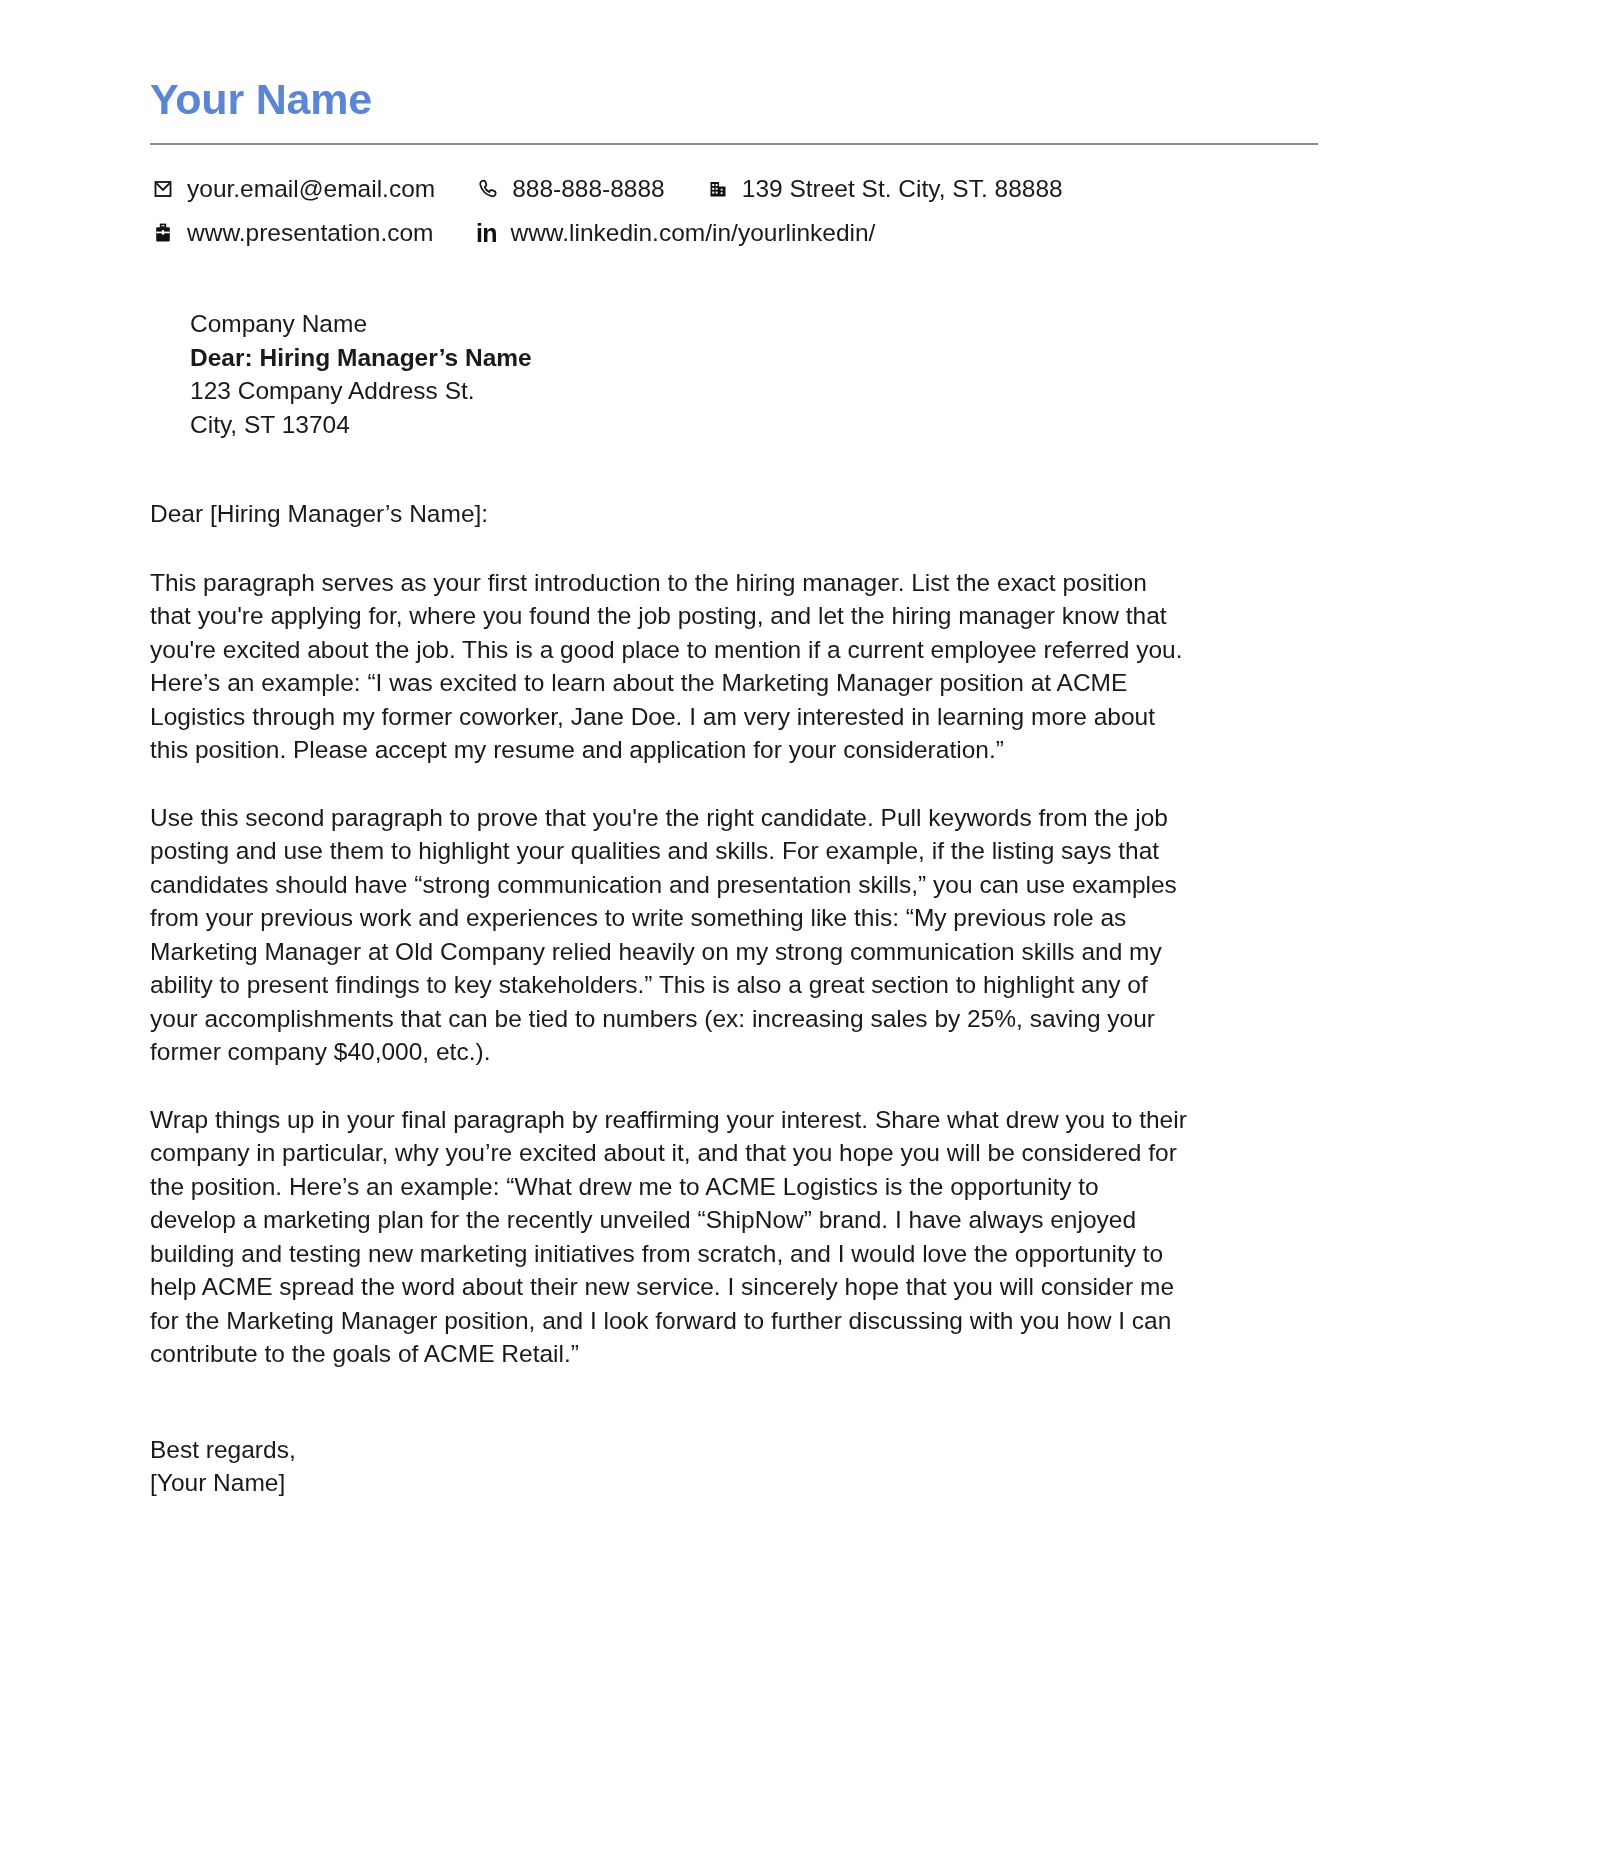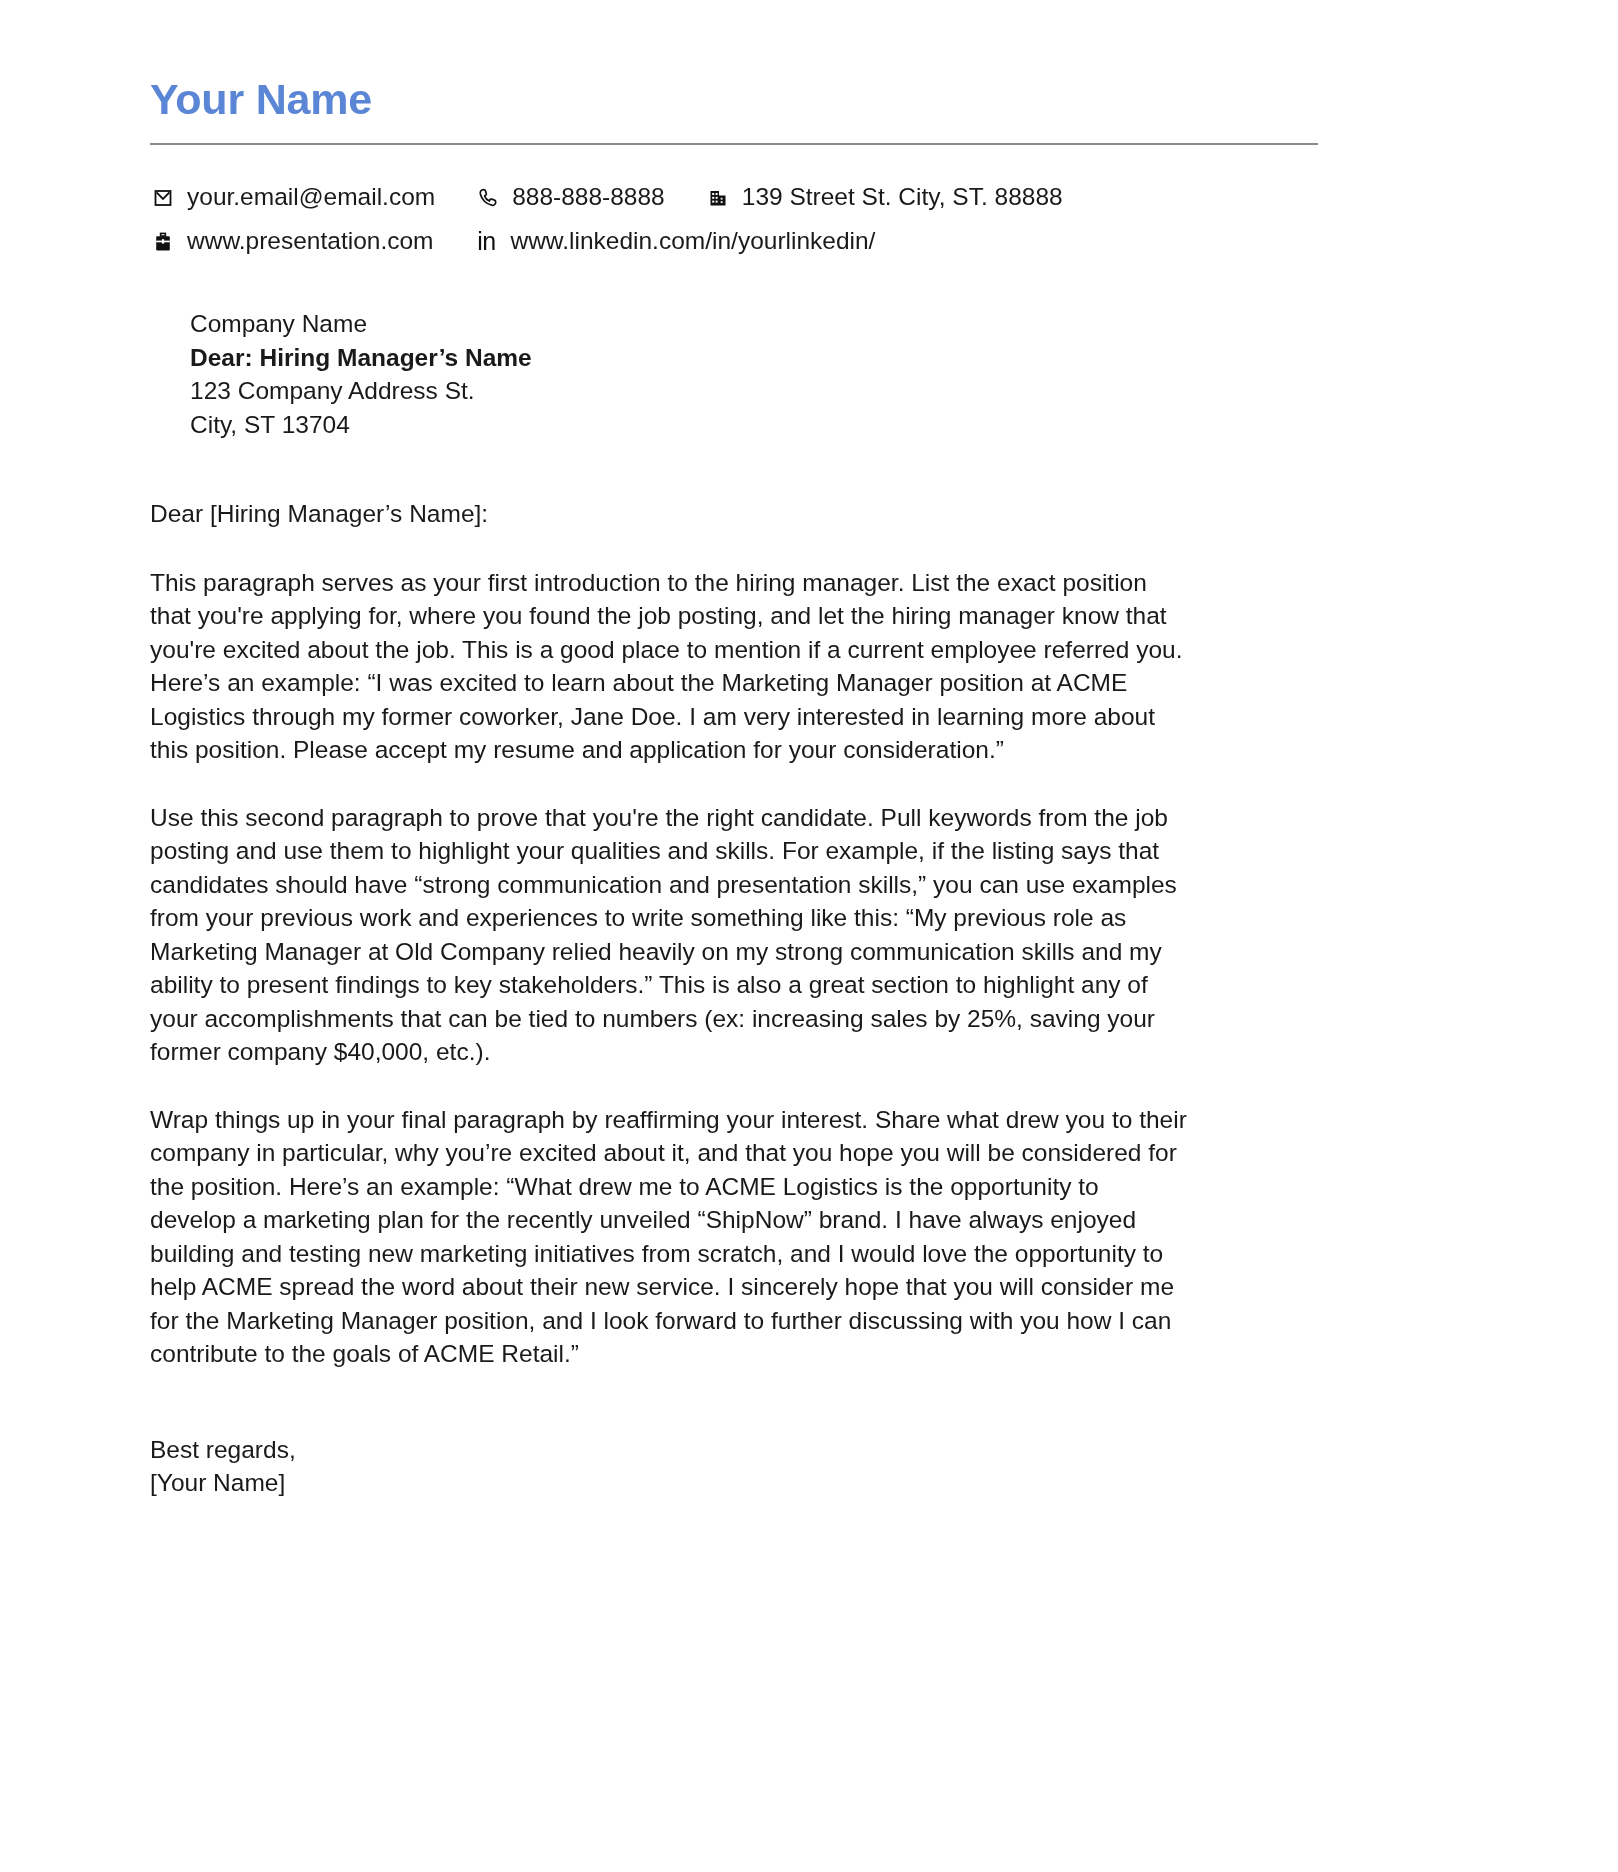--- a/index.html
+++ b/index.html
@@ -40,21 +40,21 @@
     background: #8a8a8a;
     width: 1168px;
     margin: 0 0 22px 0;
   }
 
   .contact-block {
     margin: 0 0 52px 0;
   }
   .contact-line {
     display: flex;
-    align-items: flex-end;
+    align-items: center;
     height: 44px;
   }
   .contact-item {
     display: flex;
     align-items: center;
     margin-right: 40px;
     white-space: nowrap;
   }
   .contact-item .ci-text {
     font-size: 24.5px;
@@ -65,21 +65,21 @@
     display: inline-flex;
     align-items: center;
     justify-content: center;
     width: 26px;
     height: 26px;
     margin-right: 11px;
     flex: 0 0 auto;
   }
   .ci-icon svg { display: block; }
   .ci-icon.linkedin {
-    font-weight: normal;
+    font-weight: bold;
     font-size: 25px;
     color: #111;
     font-family: "Liberation Sans", sans-serif;
     letter-spacing: -0.5px;
   }
 
   .recipient-block {
     margin: 0 0 56px 0;
   }
   .recipient-line {

